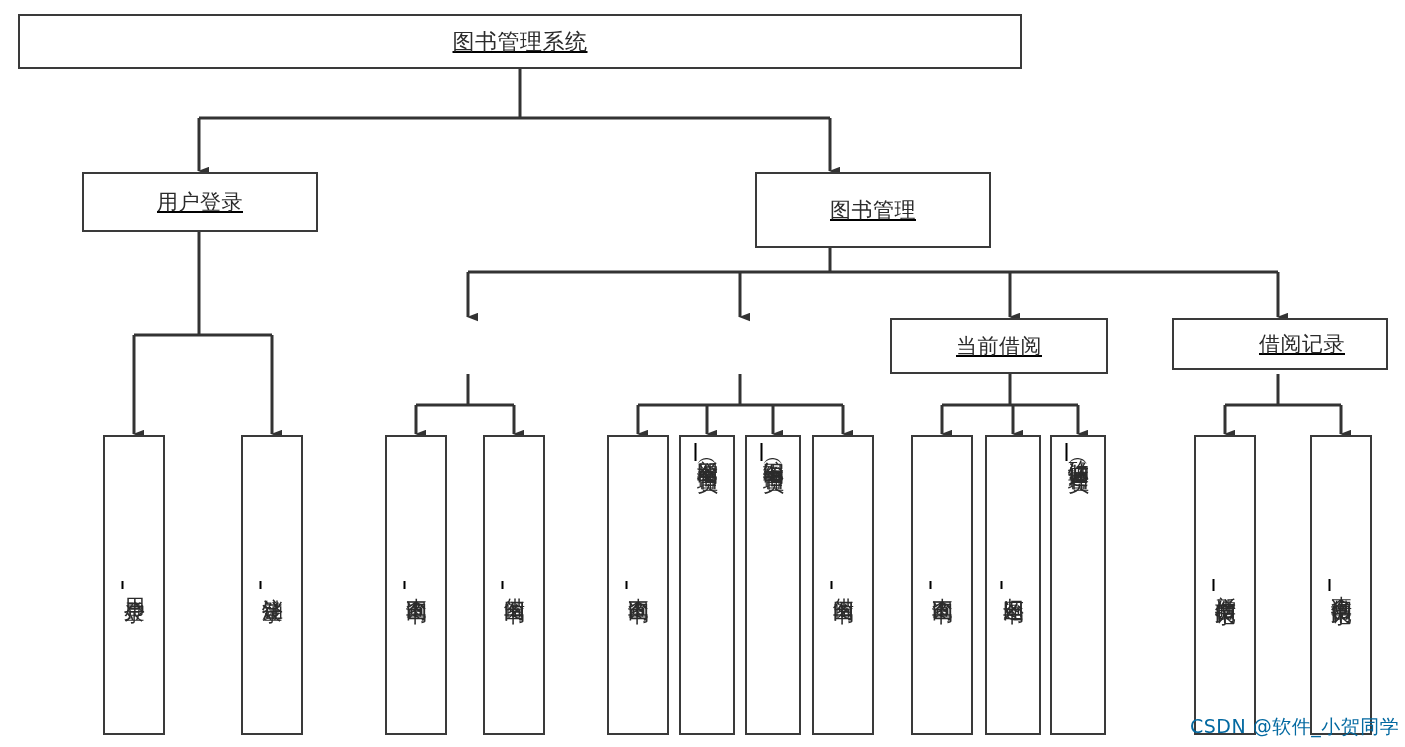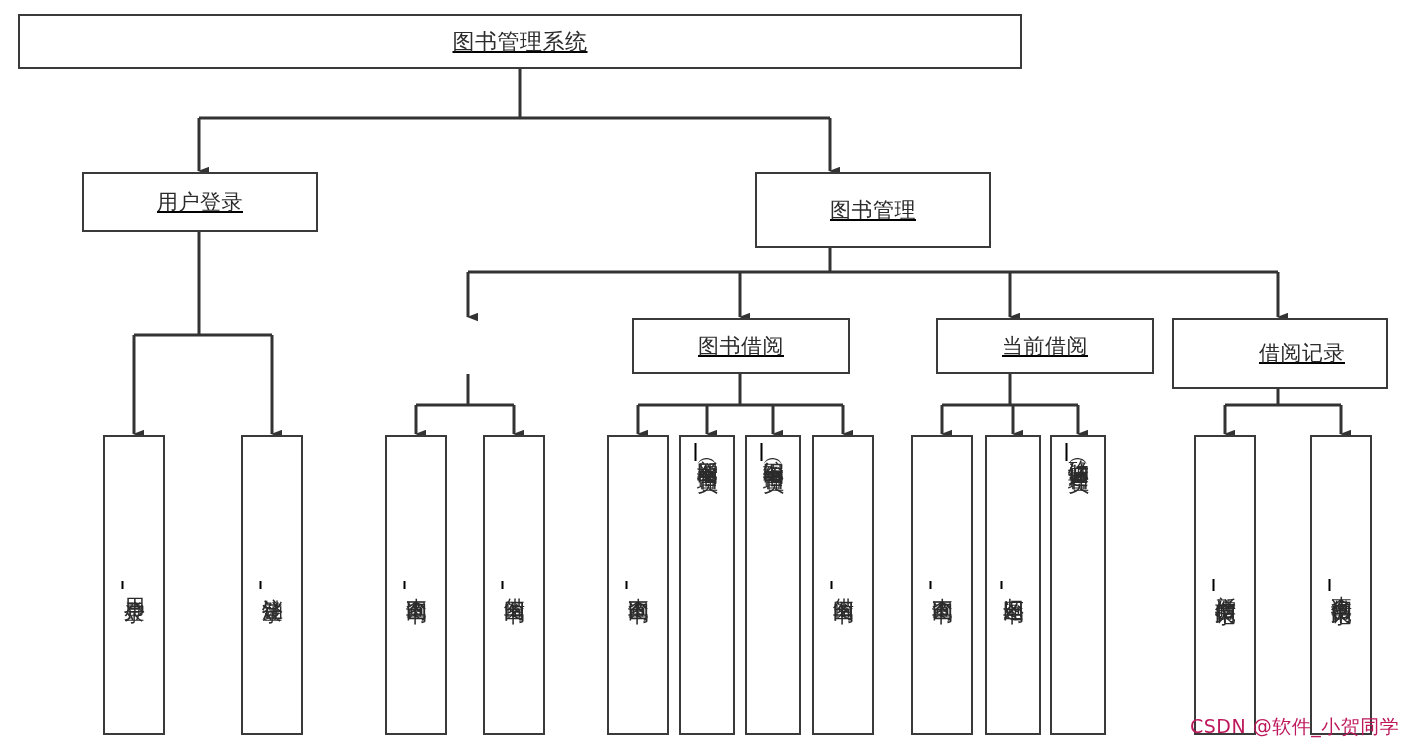--- a/index.html
+++ b/index.html
@@ -61,21 +61,21 @@
     line-height: 1;
     white-space: nowrap;
   }
   
   .node.vertical.centered {
     align-items: center;
     padding-top: 0;
   }
   .watermark {
     position: absolute;
-    color: #be185d;
+    color: #0369a1;
     font-size: 19px;
     white-space: nowrap;
     z-index: 6;
     letter-spacing: 0.5px;
   }
 </style>
 </head>
 <body>
 
 <div id="diagram-root">
@@ -127,27 +127,24 @@
     <span class="node-label">图书管理系统</span>
   </div>
 
   <div class="node" style="left: 82px; top: 172px; width: 236px; height: 60px;">
     <span class="node-label">用户登录</span>
   </div>
   <div class="node" style="left: 744px; top: 172px; width: 236px; height: 76px; margin-left: 11px;">
     <span class="node-label">图书管理</span>
   </div>
 
-  <div class="node" style="left: 632px; top: 318px; width: 218px; height: 56px;">
-    <span class="node-label">图书借阅</span>
-  </div>
-  <div class="node" style="left: 936px; top: 318px; width: 218px; height: 56px;">
+  <div class="node" style="left: 890px; top: 318px; width: 218px; height: 56px;">
     <span class="node-label">当前借阅</span>
   </div>
-  <div class="node" style="left: 1172px; top: 318px; width: 216px; height: 71px; padding-left: 44px;">
+  <div class="node" style="left: 1172px; top: 318px; width: 216px; height: 52px; padding-left: 44px;">
     <span class="node-label">借阅记录</span>
   </div>
 
   <div class="node vertical centered" style="left: 103px; top: 435px; width: 62px; height: 300px;">
     <span class="node-label">用户登录</span>
   </div>
   <div class="node vertical centered" style="left: 241px; top: 435px; width: 62px; height: 300px;">
     <span class="node-label">注销登录</span>
   </div>
   <div class="node vertical centered" style="left: 385px; top: 435px; width: 62px; height: 300px;">

